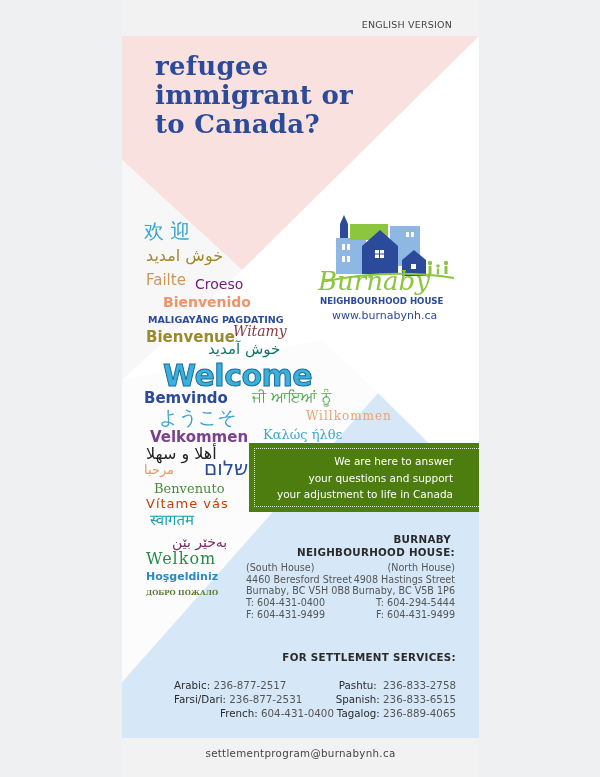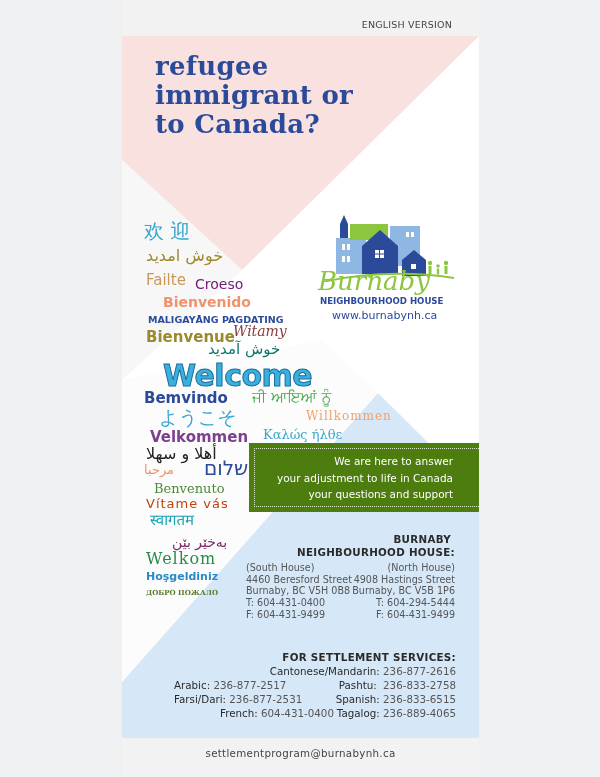--- a/index.html
+++ b/index.html
@@ -163,22 +163,22 @@
     </svg>
     <div class="logo-name">Burnaby</div>
     <div class="logo-sub">NEIGHBOURHOOD HOUSE</div>
     <div class="logo-url">www.burnabynh.ca</div>
   </div>
 
   <div class="greenbox">
     <div class="inner"></div>
     <div class="txt">
       <div>We are here to answer</div>
+      <div>your questions and support</div>
       <div>your adjustment to life in Canada</div>
-      <div>your questions and support</div>
     </div>
   </div>
 
   <div class="org">
     <div style="padding-right:4px;">BURNABY</div>
     <div>NEIGHBOURHOOD HOUSE:</div>
   </div>
 
   <div class="addr left">
     <div>(South House)</div>
@@ -191,24 +191,20 @@
   <div class="addr right">
     <div>(North House)</div>
     <div>4908 Hastings Street</div>
     <div>Burnaby, BC V5B 1P6</div>
     <div>T: 604-294-5444</div>
     <div>F: 604-431-9499</div>
   </div>
 
   <div class="svc-title">FOR SETTLEMENT SERVICES:</div>
 
-  <div class="svc-row" style="right:23px;top:665px;">
-    <span class="lbl">Cantonese/Mandarin:</span>
-    <span>236-877-2616</span>
-  </div>
   <div class="svc-row" style="left:52px;top:679px;">
     <span class="lbl">Arabic:</span>
     <span>236-877-2517</span>
   </div>
   <div class="svc-row" style="right:23px;top:679px;">
     <span class="lbl">Pashtu:</span>
     <span style="margin-left:3px;">236-833-2758</span>
   </div>
   <div class="svc-row" style="left:52px;top:693px;">
     <span class="lbl">Farsi/Dari:</span>

